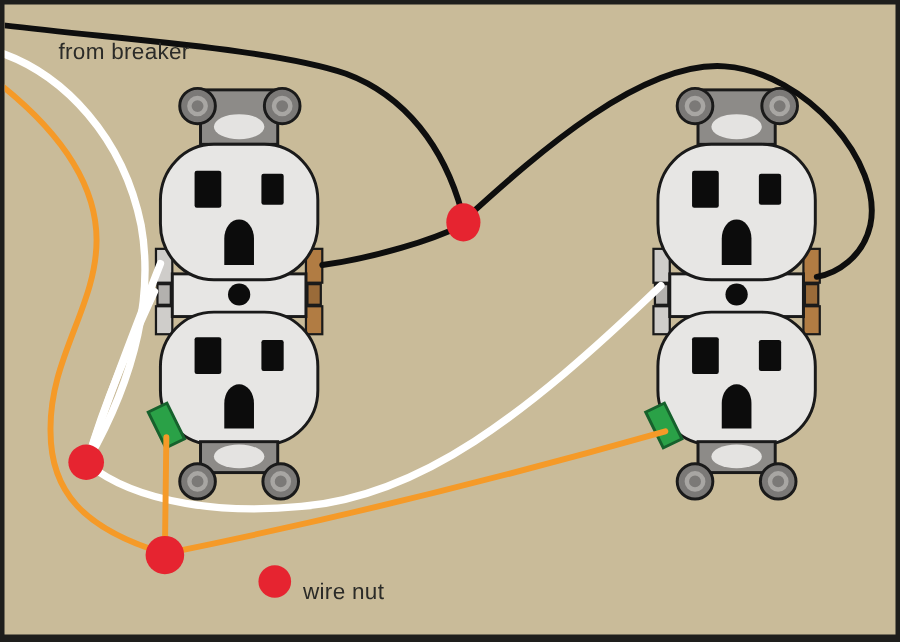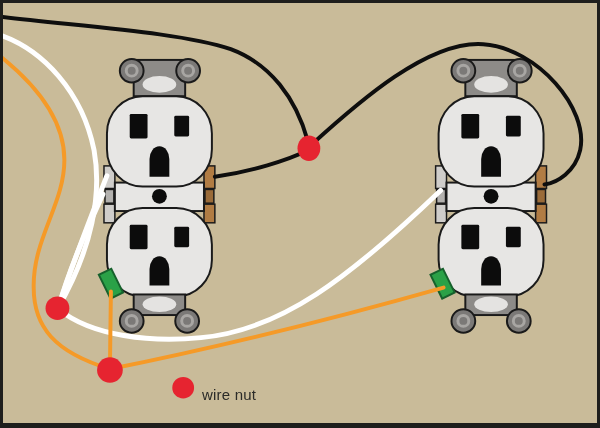--- a/index.html
+++ b/index.html
@@ -107,14 +107,15 @@
     <path class="wire wire-hot" d="M 308,150 C 288,160 250,172 214,177"></path>
     <path class="wire wire-hot" d="M 311,145 C 360,100 430,38 485,42 C 540,46 592,108 583,150 C 578,172 560,183 547,185"></path>
 
     <ellipse class="nut" cx="309" cy="148" rx="11.5" ry="13"></ellipse>
     <circle class="nut" cx="55" cy="311" r="12"></circle>
     <circle class="nut" cx="108" cy="374" r="13"></circle>
 
     <circle class="nut" cx="182" cy="392" r="11"></circle>
   </svg>
 
+  <div class="diagram-label label-from-breaker">from breaker</div>
   <div class="diagram-label label-wire-nut">wire nut</div>
 </div>
 
 </body></html>

